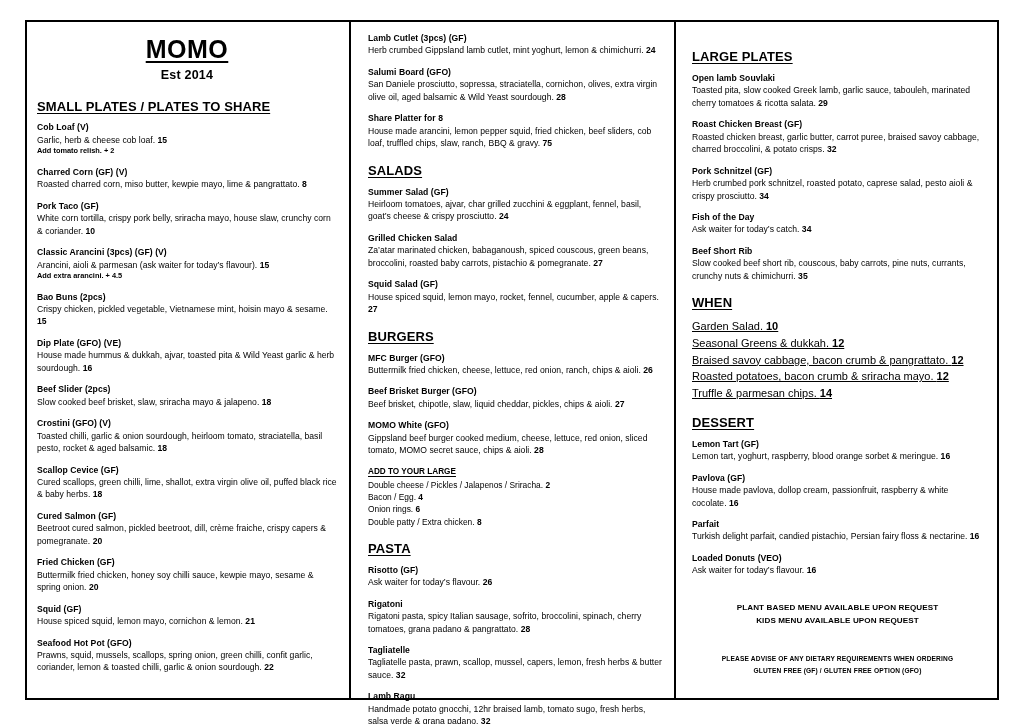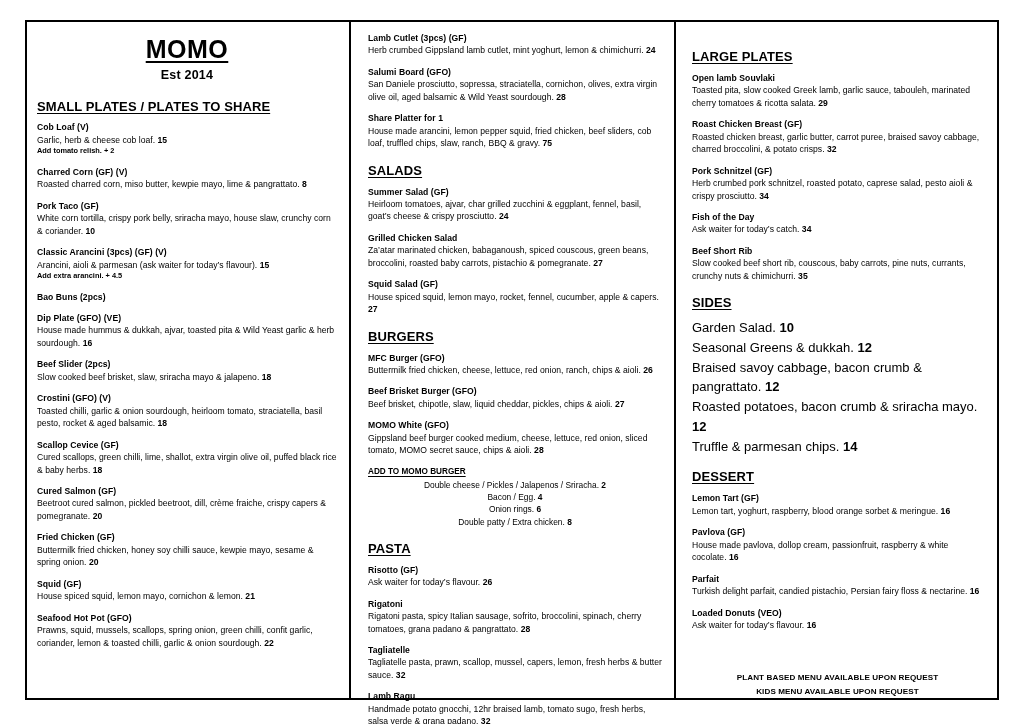--- a/index.html
+++ b/index.html
@@ -93,36 +93,36 @@
     font-size: 8.2px;
     font-weight: bold;
     text-decoration: underline;
     text-underline-offset: 2px;
     line-height: 1.5;
     margin-bottom: 1px;
   }
   .addon-line {
     font-size: 8.4px;
     line-height: 1.45;
-    text-align: center;
   }
   .addon-line b { font-weight: bold; }
 
   .side-line {
-    font-size: 13px;
+    font-size: 11px;
     line-height: 1.52;
+    text-decoration: underline;
   }
   .side-line b { font-weight: bold; }
 
   .notice {
     text-align: center;
     font-size: 8.1px;
     font-weight: bold;
     line-height: 1.62;
-    margin-top: 40px;
+    margin-top: 24px;
     letter-spacing: 0.1px;
   }
   .dietary {
     text-align: center;
     font-size: 6.6px;
     font-weight: bold;
     line-height: 1.75;
     margin-top: 26px;
     letter-spacing: 0.15px;
   }
@@ -153,20 +153,21 @@
             <div class="item-name">Pork Taco (GF)</div>
             <div class="item-desc">White corn tortilla, crispy pork belly, sriracha mayo, house slaw, crunchy corn &amp; coriander. <b>10</b></div>
           </div>
           <div class="item">
             <div class="item-name">Classic Arancini (3pcs) (GF) (V)</div>
             <div class="item-desc">Arancini, aioli &amp; parmesan (ask waiter for today’s flavour). <b>15</b></div>
             <div class="item-add">Add extra arancini. + 4.5</div>
           </div>
           <div class="item">
             <div class="item-name">Bao Buns (2pcs)</div>
+            <div class="item-desc">Crispy chicken, pickled vegetable, Vietnamese mint, hoisin mayo &amp; sesame. <b>15</b></div>
           </div>
           <div class="item">
             <div class="item-name">Dip Plate (GFO) (VE)</div>
             <div class="item-desc">House made hummus &amp; dukkah, ajvar, toasted pita &amp; Wild Yeast garlic &amp; herb sourdough. <b>16</b></div>
           </div>
           <div class="item">
             <div class="item-name">Beef Slider (2pcs)</div>
             <div class="item-desc">Slow cooked beef brisket, slaw, sriracha mayo &amp; jalapeno. <b>18</b></div>
           </div>
           <div class="item">
@@ -200,21 +201,21 @@
       <div id="mid-continued">
           <div class="item">
             <div class="item-name">Lamb Cutlet (3pcs) (GF)</div>
             <div class="item-desc">Herb crumbed Gippsland lamb cutlet, mint yoghurt, lemon &amp; chimichurri. <b>24</b></div>
           </div>
           <div class="item">
             <div class="item-name">Salumi Board (GFO)</div>
             <div class="item-desc">San Daniele prosciutto, sopressa, straciatella, cornichon, olives, extra virgin olive oil, aged balsamic &amp; Wild Yeast sourdough. <b>28</b></div>
           </div>
           <div class="item">
-            <div class="item-name">Share Platter for 1</div>
+            <div class="item-name">Share Platter for 8</div>
             <div class="item-desc">House made arancini, lemon pepper squid, fried chicken, beef sliders, cob loaf, truffled chips, slaw, ranch, BBQ &amp; gravy. <b>75</b></div>
           </div>
         </div>
       <div class="section-title">SALADS</div>
       <div id="mid-salads">
           <div class="item">
             <div class="item-name">Summer Salad (GF)</div>
             <div class="item-desc">Heirloom tomatoes, ajvar, char grilled zucchini &amp; eggplant, fennel, basil, goat’s cheese &amp; crispy prosciutto. <b>24</b></div>
           </div>
           <div class="item">
@@ -235,21 +236,21 @@
           <div class="item">
             <div class="item-name">Beef Brisket Burger (GFO)</div>
             <div class="item-desc">Beef brisket, chipotle, slaw, liquid cheddar, pickles, chips &amp; aioli. <b>27</b></div>
           </div>
           <div class="item">
             <div class="item-name">MOMO White (GFO)</div>
             <div class="item-desc">Gippsland beef burger cooked medium, cheese, lettuce, red onion, sliced tomato, MOMO secret sauce, chips &amp; aioli. <b>28</b></div>
           </div>
         </div>
       <div class="item">
-        <div class="subsection-title">ADD TO MOMO BURGER</div>
+        <div class="subsection-title">ADD TO YOUR LARGE</div>
         <div id="mid-addons">
             <div class="addon-line">Double cheese / Pickles / Jalapenos / Sriracha. <b>2</b></div>
             <div class="addon-line">Bacon / Egg. <b>4</b></div>
             <div class="addon-line">Onion rings. <b>6</b></div>
             <div class="addon-line">Double patty / Extra chicken. <b>8</b></div>
           </div>
       </div>
       <div class="section-title">PASTA</div>
       <div id="mid-pasta">
           <div class="item">
@@ -288,21 +289,21 @@
           </div>
           <div class="item">
             <div class="item-name">Fish of the Day</div>
             <div class="item-desc">Ask waiter for today’s catch. <b>34</b></div>
           </div>
           <div class="item">
             <div class="item-name">Beef Short Rib</div>
             <div class="item-desc">Slow cooked beef short rib, couscous, baby carrots, pine nuts, currants, crunchy nuts &amp; chimichurri. <b>35</b></div>
           </div>
         </div>
-      <div class="section-title">SIDES</div>
+      <div class="section-title">WHEN</div>
       <div id="right-sides">
           <div class="side-line">Garden Salad. <b>10</b></div>
           <div class="side-line">Seasonal Greens &amp; dukkah. <b>12</b></div>
           <div class="side-line">Braised savoy cabbage, bacon crumb &amp; pangrattato. <b>12</b></div>
           <div class="side-line">Roasted potatoes, bacon crumb &amp; sriracha mayo. <b>12</b></div>
           <div class="side-line">Truffle &amp; parmesan chips. <b>14</b></div>
         </div>
       <div class="section-title">DESSERT</div>
       <div id="right-desserts">
           <div class="item">

